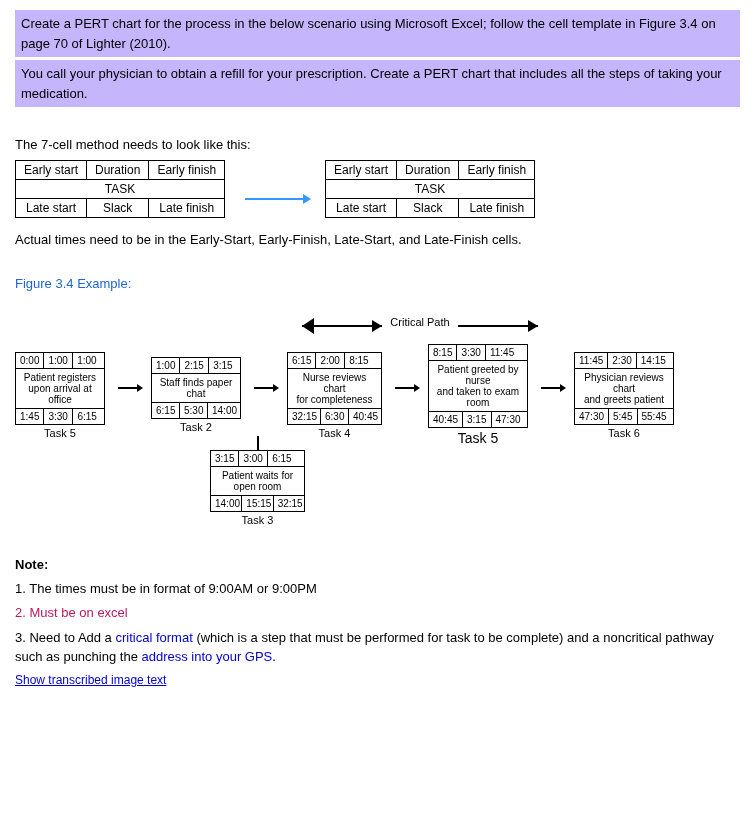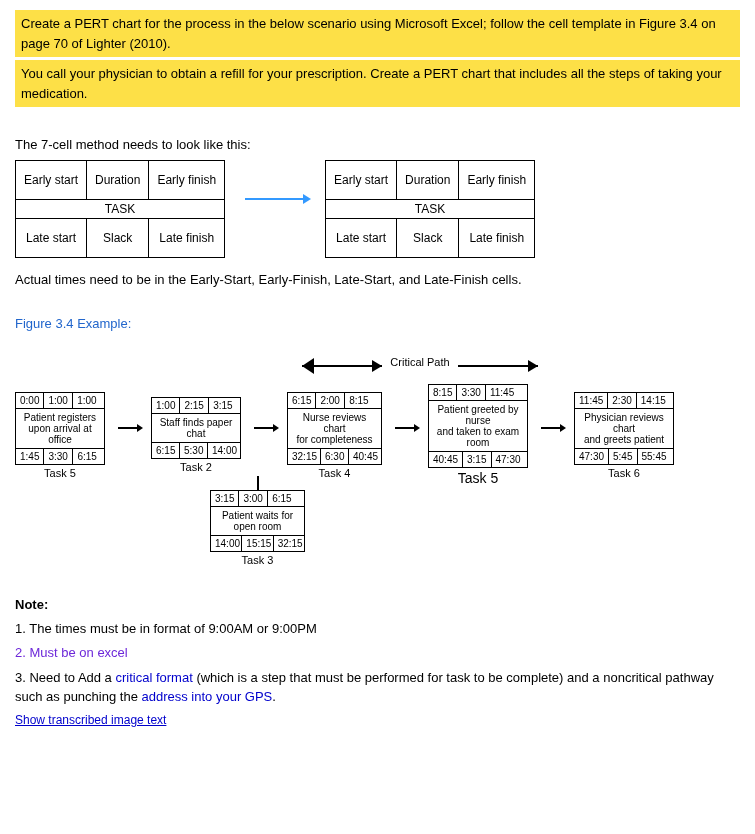--- a/index.html
+++ b/index.html
@@ -21,21 +21,21 @@
       align-items: flex-start;
       gap: 20px;
       margin-bottom: 14px;
     }
     .cell-table {
       border-collapse: collapse;
       font-size: 12px;
     }
     .cell-table td {
       border: 1px solid #000;
-      padding: 12px 8px;
+      padding: 2px 8px;
       text-align: center;
       min-width: 55px;
       min-height: 28px;
     }
     .cell-table .task-row td {
       padding: 2px 8px;
       font-style: normal;
     }
     .arrow-container {
       display: flex;
@@ -140,30 +140,30 @@
     }
     .notes-section .note-title {
       font-weight: bold;
       margin-bottom: 4px;
     }
     .notes-section p {
       margin-bottom: 5px;
       line-height: 1.5;
     }
     .blue-text { color: #0000cc; }
-    .red-text { color: #6d28d9; }
+    .red-text { color: #be185d; }
     .show-link {
       color: #0000cc;
       text-decoration: underline;
       cursor: pointer;
       font-size: 12px;
     }
     .top-banner {
       width: 100%;
-      background: #fde047;
+      background: #c4b5fd;
       padding: 4px 6px;
       margin-bottom: 3px;
       font-size: 13px;
       line-height: 1.5;
     }
     .cp-arrow {
       position: relative;
       display: inline-block;
       width: 80px;
       height: 20px;

